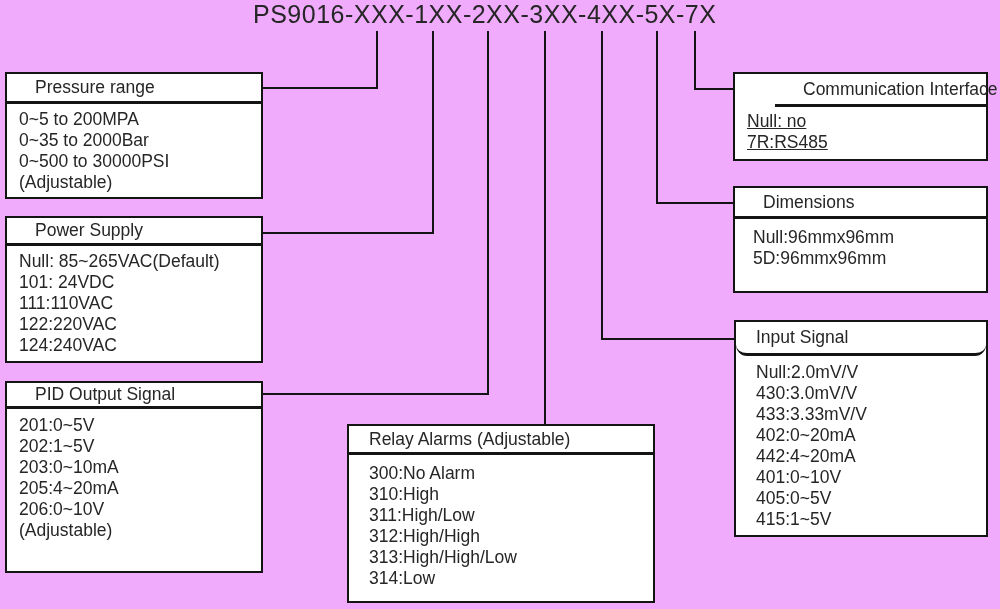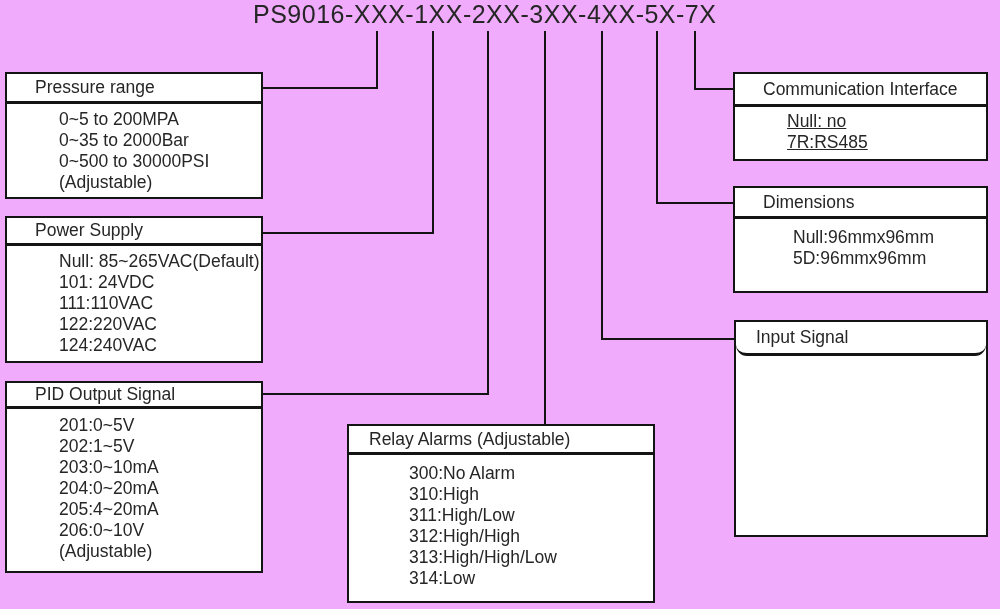--- a/index.html
+++ b/index.html
@@ -34,21 +34,20 @@
     color:#262626;
     white-space:nowrap;
   }
   .box-body {
     font-size:17.5px;
     color:#262626;
   }
   .box-body .opt {
     line-height:21px;
     white-space:pre;
-    margin-left:40px;
   }
   .vline,.hline { position:absolute; background:#141414; }
   .vline { width:2px; }
   .hline { height:2px; }
 </style>
 </head>
 <body>
 
 <div id="canvas">
 
@@ -94,52 +93,61 @@
       <div class="opt">124:240VAC</div>
     </div>
   </div>
 
   <div class="box" style="left:5px; top:381px; width:258px; height:192px;">
     <div class="box-header" style="height:26px;">PID Output Signal</div>
     <div class="box-body" style="padding:6px 0 0 12px;">
       <div class="opt">201:0~5V</div>
       <div class="opt">202:1~5V</div>
       <div class="opt">203:0~10mA</div>
-      <div class="opt">204:0~20mA</div>
       <div class="opt">205:4~20mA</div>
       <div class="opt">206:0~10V</div>
       <div class="opt">(Adjustable)</div>
     </div>
   </div>
 
   <div class="box" style="left:347px; top:424px; width:308px; height:179px;">
     <div class="box-header" style="height:29px; padding-left:20px;">Relay Alarms (Adjustable)</div>
     <div class="box-body" style="padding:8px 0 0 20px;">
       <div class="opt">300:No Alarm</div>
       <div class="opt">310:High</div>
       <div class="opt">311:High/Low</div>
       <div class="opt">312:High/High</div>
       <div class="opt">313:High/High/Low</div>
       <div class="opt">314:Low</div>
     </div>
   </div>
 
   <div class="box" style="left:734px; top:320px; width:254px; height:217px;">
     <div class="box-header" style="height:34px; padding-left:20px;border-radius:11px;">Input Signal</div>
+    <div class="box-body" style="padding:6px 0 0 20px;">
+      <div class="opt">Null:2.0mV/V</div>
+      <div class="opt">430:3.0mV/V</div>
+      <div class="opt">433:3.33mV/V</div>
+      <div class="opt">402:0~20mA</div>
+      <div class="opt">442:4~20mA</div>
+      <div class="opt">401:0~10V</div>
+      <div class="opt">405:0~5V</div>
+      <div class="opt">415:1~5V</div>
+    </div>
   </div>
 
   <div class="box" style="left:733px; top:186px; width:255px; height:107px;">
     <div class="box-header" style="height:31px;">Dimensions</div>
     <div class="box-body" style="padding:8px 0 0 18px;">
       <div class="opt">Null:96mmx96mm</div>
       <div class="opt">5D:96mmx96mm</div>
     </div>
   </div>
 
   <div class="box" style="left:733px; top:72px; width:255px; height:89px;">
-    <div class="box-header" style="height:33px;">Communication Interface</div>
+    <div class="box-header" style="height:33px;margin-left:40px;">Communication Interface</div>
     <div class="box-body" style="padding:4px 0 0 12px;text-decoration:underline;">
       <div class="opt">Null: no</div>
       <div class="opt">7R:RS485</div>
     </div>
   </div>
 
 </div>
 
 </body></html>

